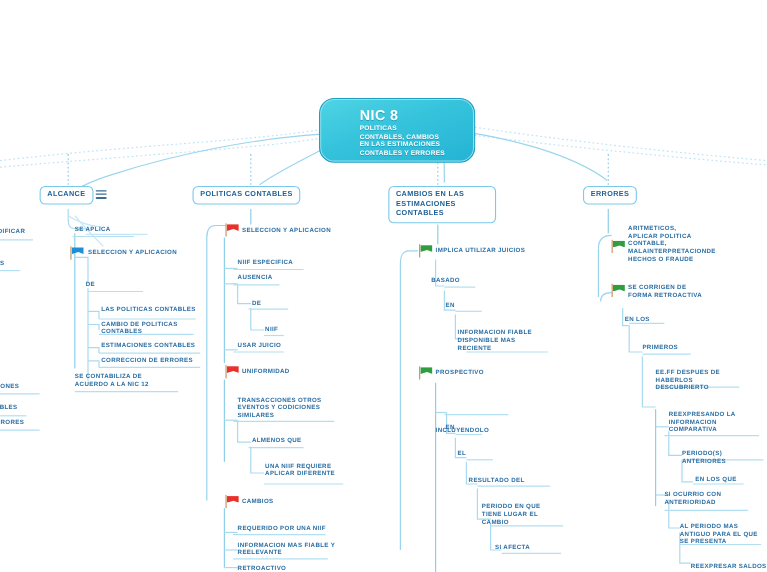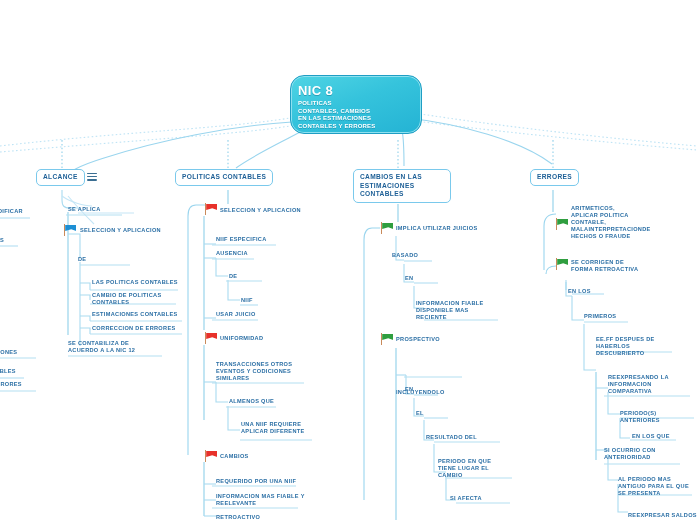--- a/index.html
+++ b/index.html
@@ -8,27 +8,27 @@
     background:#ffffff;
     font-family:"Liberation Sans", sans-serif;
     overflow:hidden;
     position:relative;
   }
   #canvas{position:absolute;inset:0;width:697px;height:520px;}
   svg.links{position:absolute;left:0;top:0;width:697px;height:520px;pointer-events:none;}
 
   
   .root{
-    position:absolute;left:290px;top:75px;width:132px;height:59px;
+    position:absolute;left:290px;top:89px;width:142px;height:59px;
     border-radius:14px;
     background:linear-gradient(160deg,#4fd4e4 0%,#35c3dc 45%,#24b3d4 100%);
     border:1px solid #1f9ec4;
     box-shadow:0 0 0 1px #8fe1ef inset;
     box-sizing:border-box;
-    padding:8px 0 0 7px;
+    padding:8px 0 0 36px;
   }
   .root .rtitle{
     color:#ffffff;font-weight:bold;font-size:13px;letter-spacing:.4px;
     text-shadow:0 1px 0 rgba(0,80,110,.35);
     line-height:14px;margin-bottom:2px;
   }
   .root .rsub{
     color:#ffffff;font-weight:bold;font-size:6px;line-height:7.5px;
     letter-spacing:.2px;text-shadow:0 1px 0 rgba(0,80,110,.3);
   }

